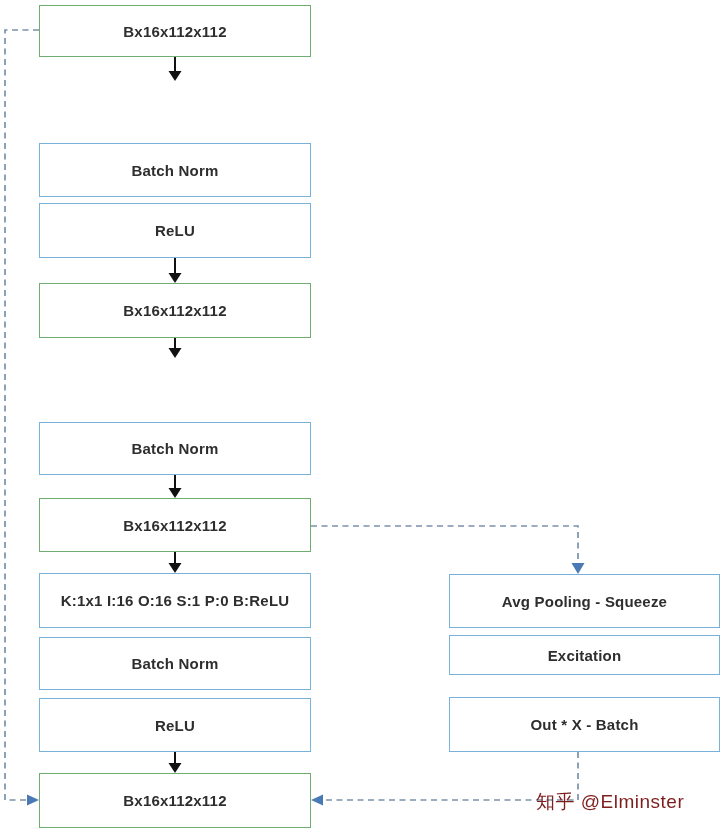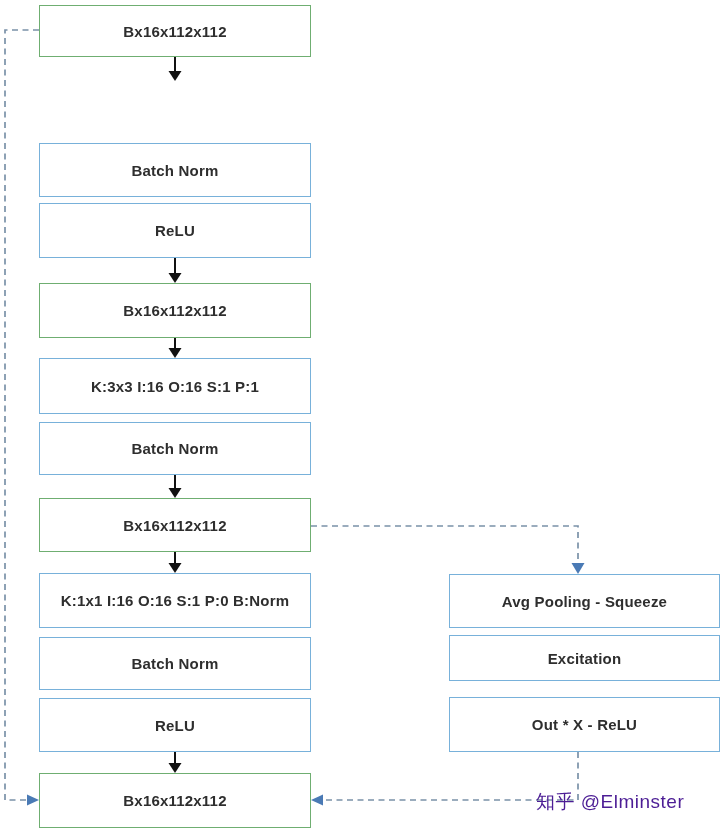--- a/index.html
+++ b/index.html
@@ -13,43 +13,42 @@
     display:flex;align-items:center;justify-content:center;
     font-size:15px;color:#2e2e2e;letter-spacing:.2px;white-space:nowrap;font-weight:bold;
   }
   .col-left{left:39px;width:272px;}
   .col-right{left:449px;width:271px;}
   .tensor{border:1.6px solid #6fae71;}
   .op{border:1.6px solid #78b1da;}
   svg.overlay{position:absolute;left:0;top:0;z-index:3;pointer-events:none;}
   .watermark{
     position:absolute;left:536px;top:789px;z-index:5;
-    font-size:19px;color:#4c1d95;letter-spacing:.5px;white-space:nowrap;
+    font-size:19px;color:#7f1d1d;letter-spacing:.5px;white-space:nowrap;
   }
 </style>
 </head>
 <body>
 
 <div class="canvas">
 
   <div class="node col-left tensor" style="top:5px;height:52px">Bx16x112x112</div>
   <div class="node col-left op" style="top:143px;height:54px">Batch Norm</div>
   <div class="node col-left op" style="top:203px;height:55px">ReLU</div>
   <div class="node col-left tensor" style="top:283px;height:55px">Bx16x112x112</div>
-  <div class="node col-left op" style="top:358px;height:56px">K:3x3 I:16 O:16 S:1 P:1</div>
   <div class="node col-left op" style="top:422px;height:53px">Batch Norm</div>
   <div class="node col-left tensor" style="top:498px;height:54px">Bx16x112x112</div>
-  <div class="node col-left op" style="top:573px;height:55px">K:1x1 I:16 O:16 S:1 P:0 B:Norm</div>
+  <div class="node col-left op" style="top:573px;height:55px">K:1x1 I:16 O:16 S:1 P:0 B:ReLU</div>
   <div class="node col-left op" style="top:637px;height:53px">Batch Norm</div>
   <div class="node col-left op" style="top:698px;height:54px">ReLU</div>
   <div class="node col-left tensor" style="top:773px;height:55px">Bx16x112x112</div>
 
   <div class="node col-right op" style="top:574px;height:54px">Avg Pooling - Squeeze</div>
-  <div class="node col-right op" style="top:635px;height:46px">Excitation</div>
-  <div class="node col-right op" style="top:697px;height:55px">Out * X - ReLU</div>
+  <div class="node col-right op" style="top:635px;height:40px">Excitation</div>
+  <div class="node col-right op" style="top:697px;height:55px">Out * X - Batch</div>
 
   <svg class="overlay" width="720" height="834" viewBox="0 0 720 834">
 
     <g stroke="#111111" fill="#111111">
       <line x1="175" y1="57" x2="175" y2="72" stroke-width="2"></line>
         <polygon points="168.5,71 181.5,71 175,81" stroke="none"></polygon>
       <line x1="175" y1="258" x2="175" y2="274" stroke-width="2"></line>
         <polygon points="168.5,273 181.5,273 175,283" stroke="none"></polygon>
       <line x1="175" y1="338" x2="175" y2="349" stroke-width="2"></line>
         <polygon points="168.5,348 181.5,348 175,358" stroke="none"></polygon>

